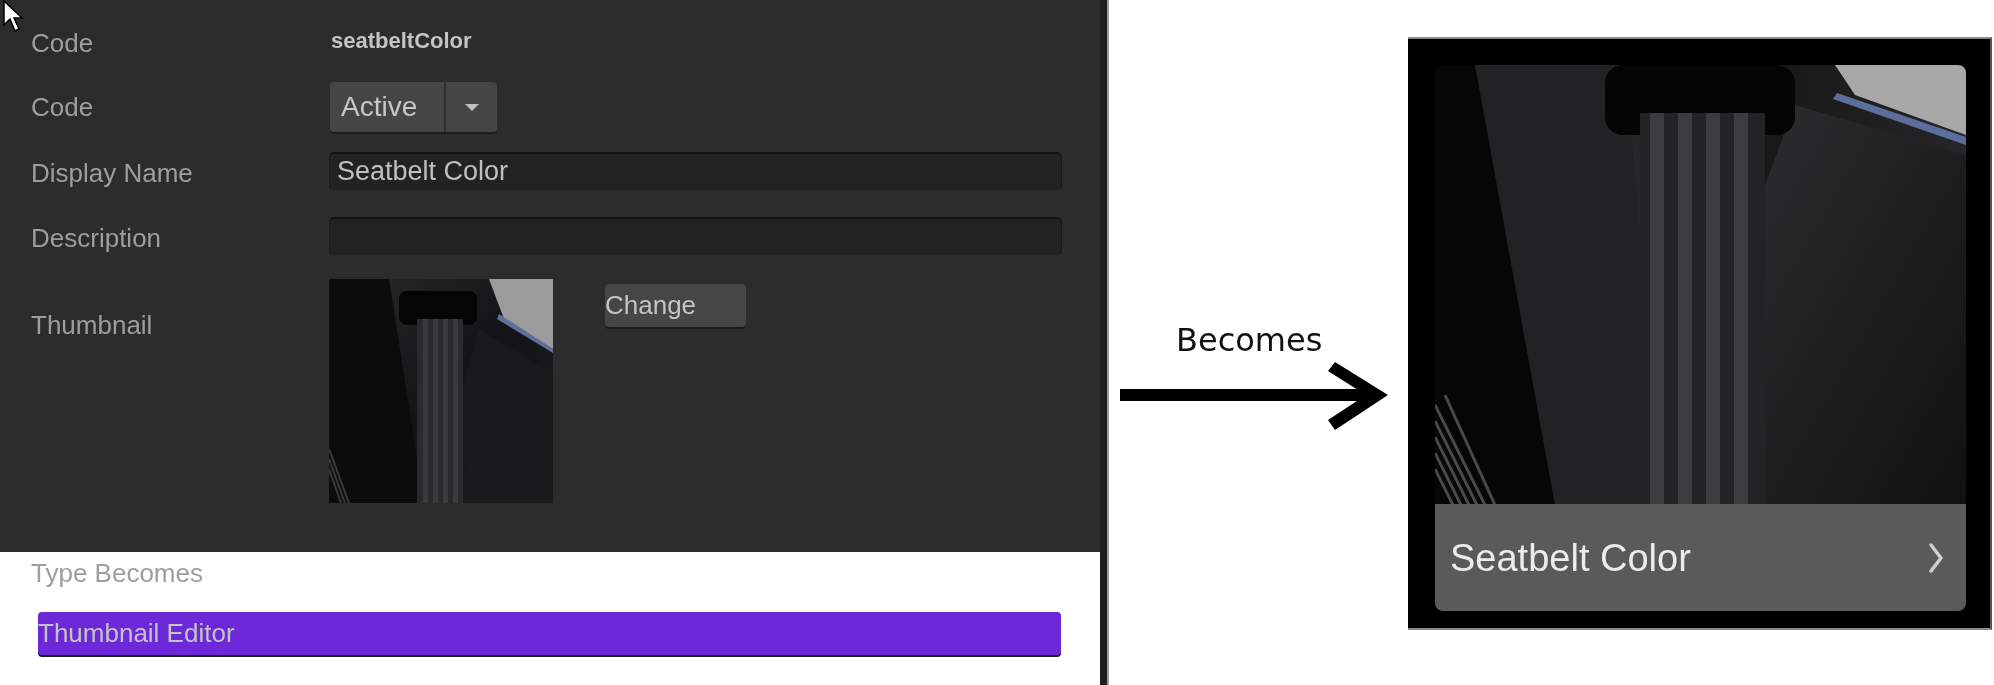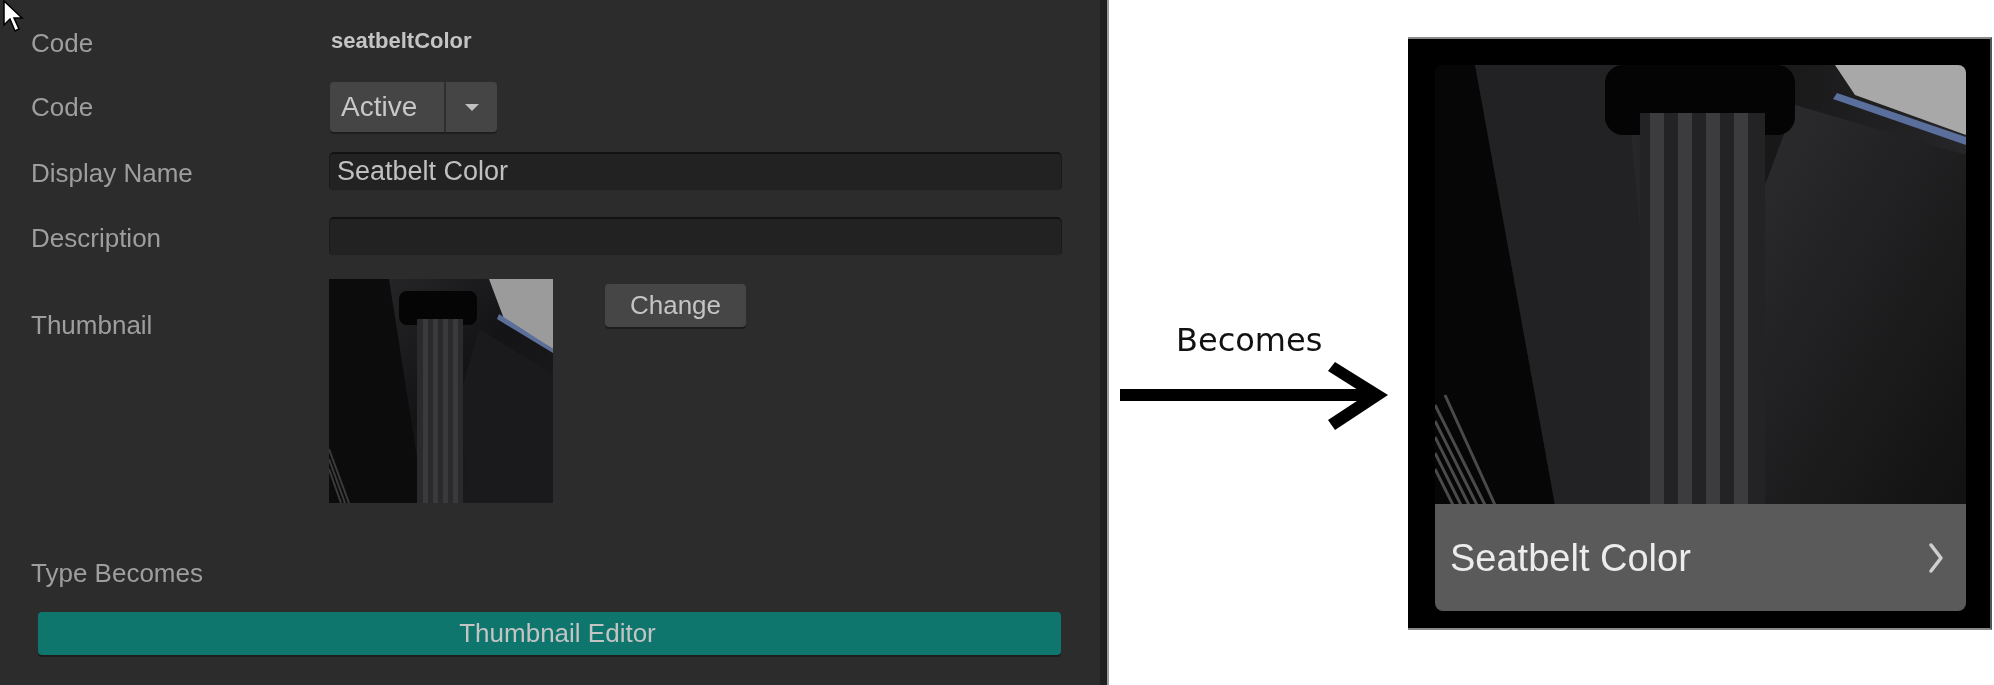--- a/index.html
+++ b/index.html
@@ -3,21 +3,21 @@
   <meta charset="utf-8">
   <style>
     html, body { margin:0; padding:0; }
     body {
       width:1994px; height:685px; position:relative; overflow:hidden;
       background:#ffffff;
       font-family:"Liberation Sans", "DejaVu Sans", sans-serif;
     }
     
     .panel {
-      position:absolute; left:0; top:0; width:1100px; height:685px;
+      position:absolute; left:0; top:0; width:1100px; height:552px;
       background:#2c2c2c;
     }
     .panel-edge {
       position:absolute; left:1100px; top:0; width:7px; height:685px;
       background:#1f1f1f; border-right:2px solid #9a9a9a;
     }
     .label {
       position:absolute; left:31px; color:#9e9e9e; font-size:26px;
       line-height:30px; white-space:nowrap;
     }
@@ -48,24 +48,24 @@
       border-top:2px solid #121212; border-left:1px solid #1a1a1a; border-right:1px solid #1a1a1a;
       border-bottom:1px solid #2a2a2a;
       color:#c0c0c0; font-size:27px; line-height:35px; padding-left:7px;
     }
     .thumb {
       position:absolute; left:329px; top:279px; width:224px; height:224px;
       overflow:hidden; background:#0d0d0d;
     }
     .btn {
       position:absolute; background:#464646; color:#c4c4c4; border-radius:4px;
-      box-shadow:0 2px 0 #1c1c1c; text-align:center; box-sizing:border-box;
+      box-shadow:0 2px 0 #1c1c1c; text-align:left; box-sizing:border-box;
     }
     .btn-change { left:605px; top:284px; width:141px; height:43px; font-size:26px; line-height:43px; }
-    .btn-thumbeditor { left:38px; top:612px; width:1023px; height:43px; font-size:26px; line-height:43px; background:#0f766e;padding-left:16px; }
+    .btn-thumbeditor { left:38px; top:612px; width:1023px; height:43px; font-size:26px; line-height:43px; background:#6d28d9; }
 
     .cursor { position:absolute; left:3px; top:0px; }
 
     
     .becomes {
       position:absolute; left:1176px; top:322px; font-size:32px; color:#111;
       font-family:"DejaVu Sans", sans-serif; line-height:36px;
     }
     .arrow { position:absolute; left:1118px; top:358px; }
 

